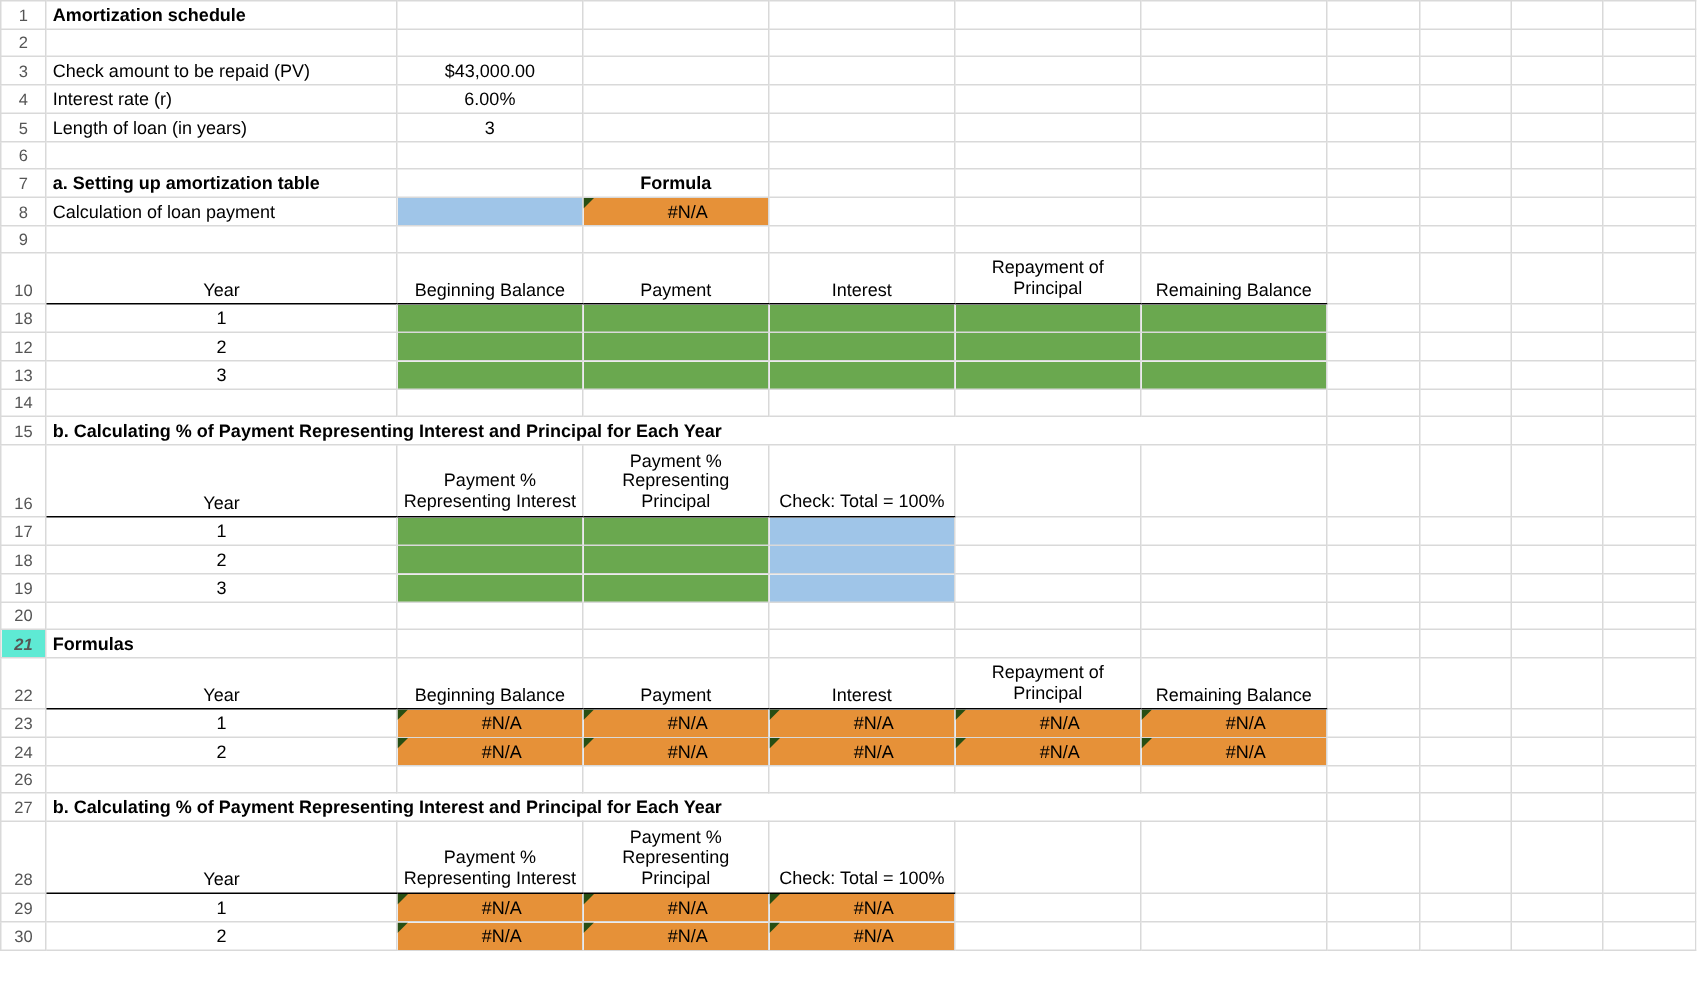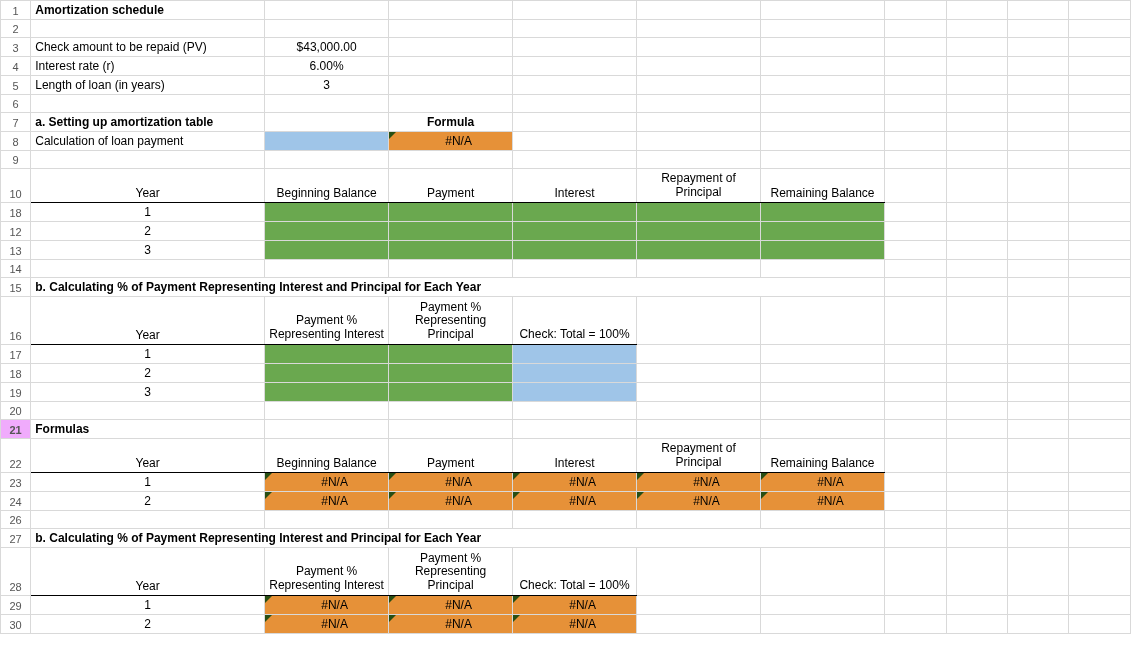--- a/index.html
+++ b/index.html
@@ -50,21 +50,21 @@
   .tri::before {
     content: "";
     position: absolute;
     left: 0;
     top: 0;
     width: 0;
     height: 0;
     border-top: 7px solid #274e13;
     border-right: 7px solid transparent;
   }
-  .sel-row .rownum { background: #f0abfc; }
+  .sel-row .rownum { background: #5eead4; font-style: italic; }
 </style>
 </head>
 <body>
 
 <table>
   <colgroup>
     <col class="rownum">
     <col class="colA">
       <col class="colB">
       <col class="colC">

